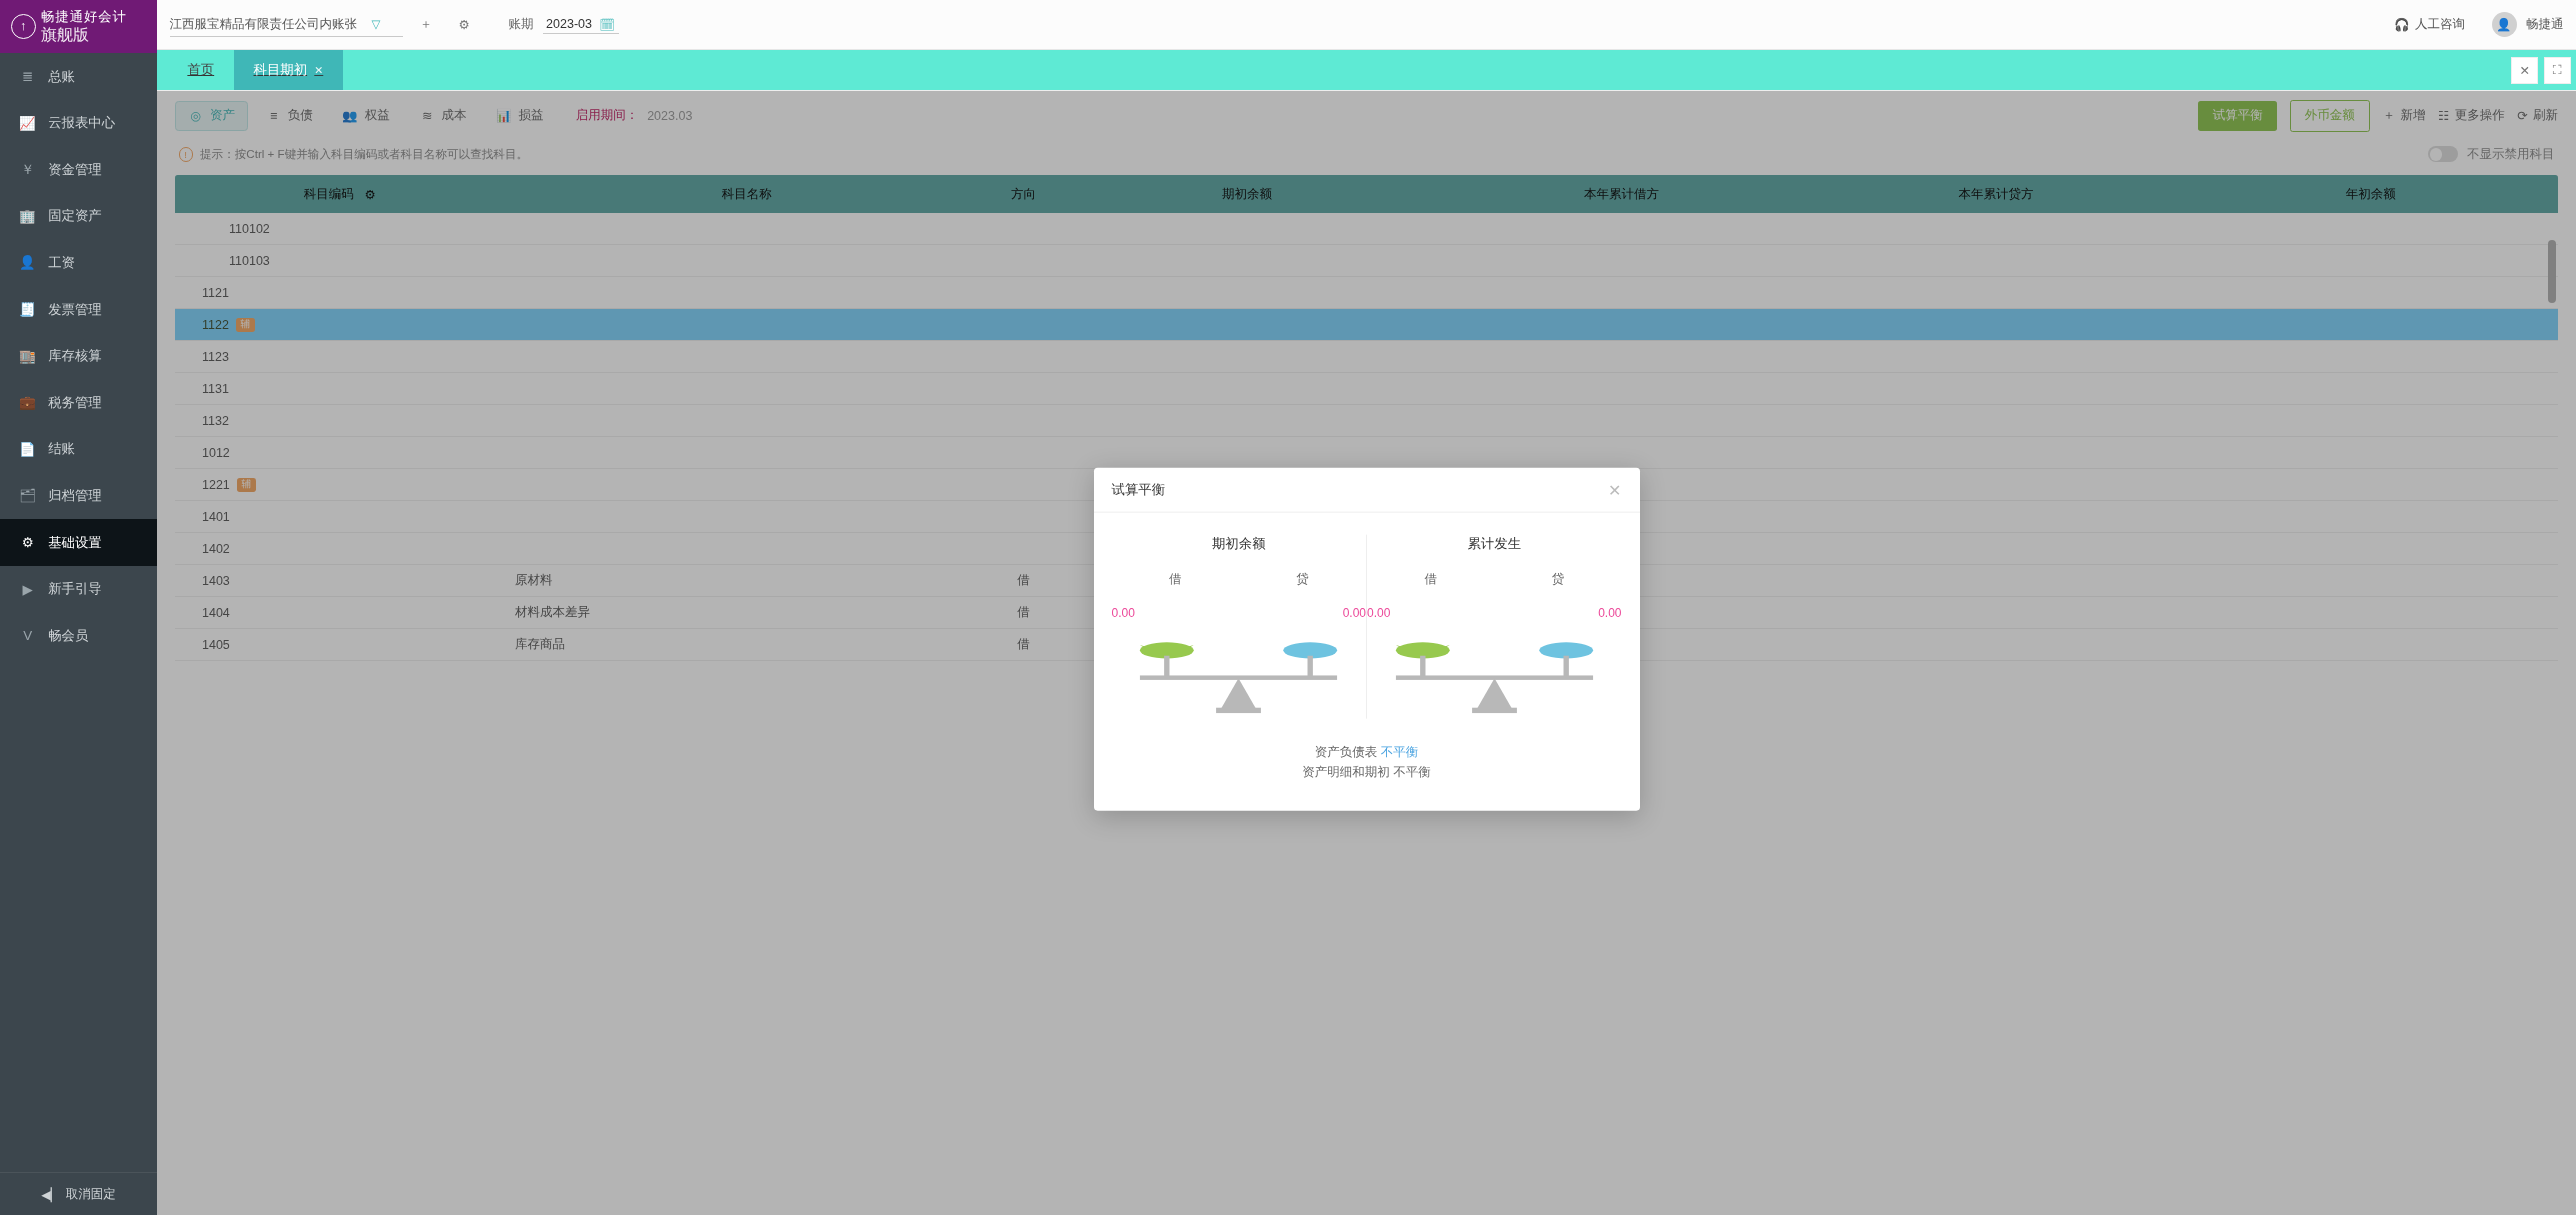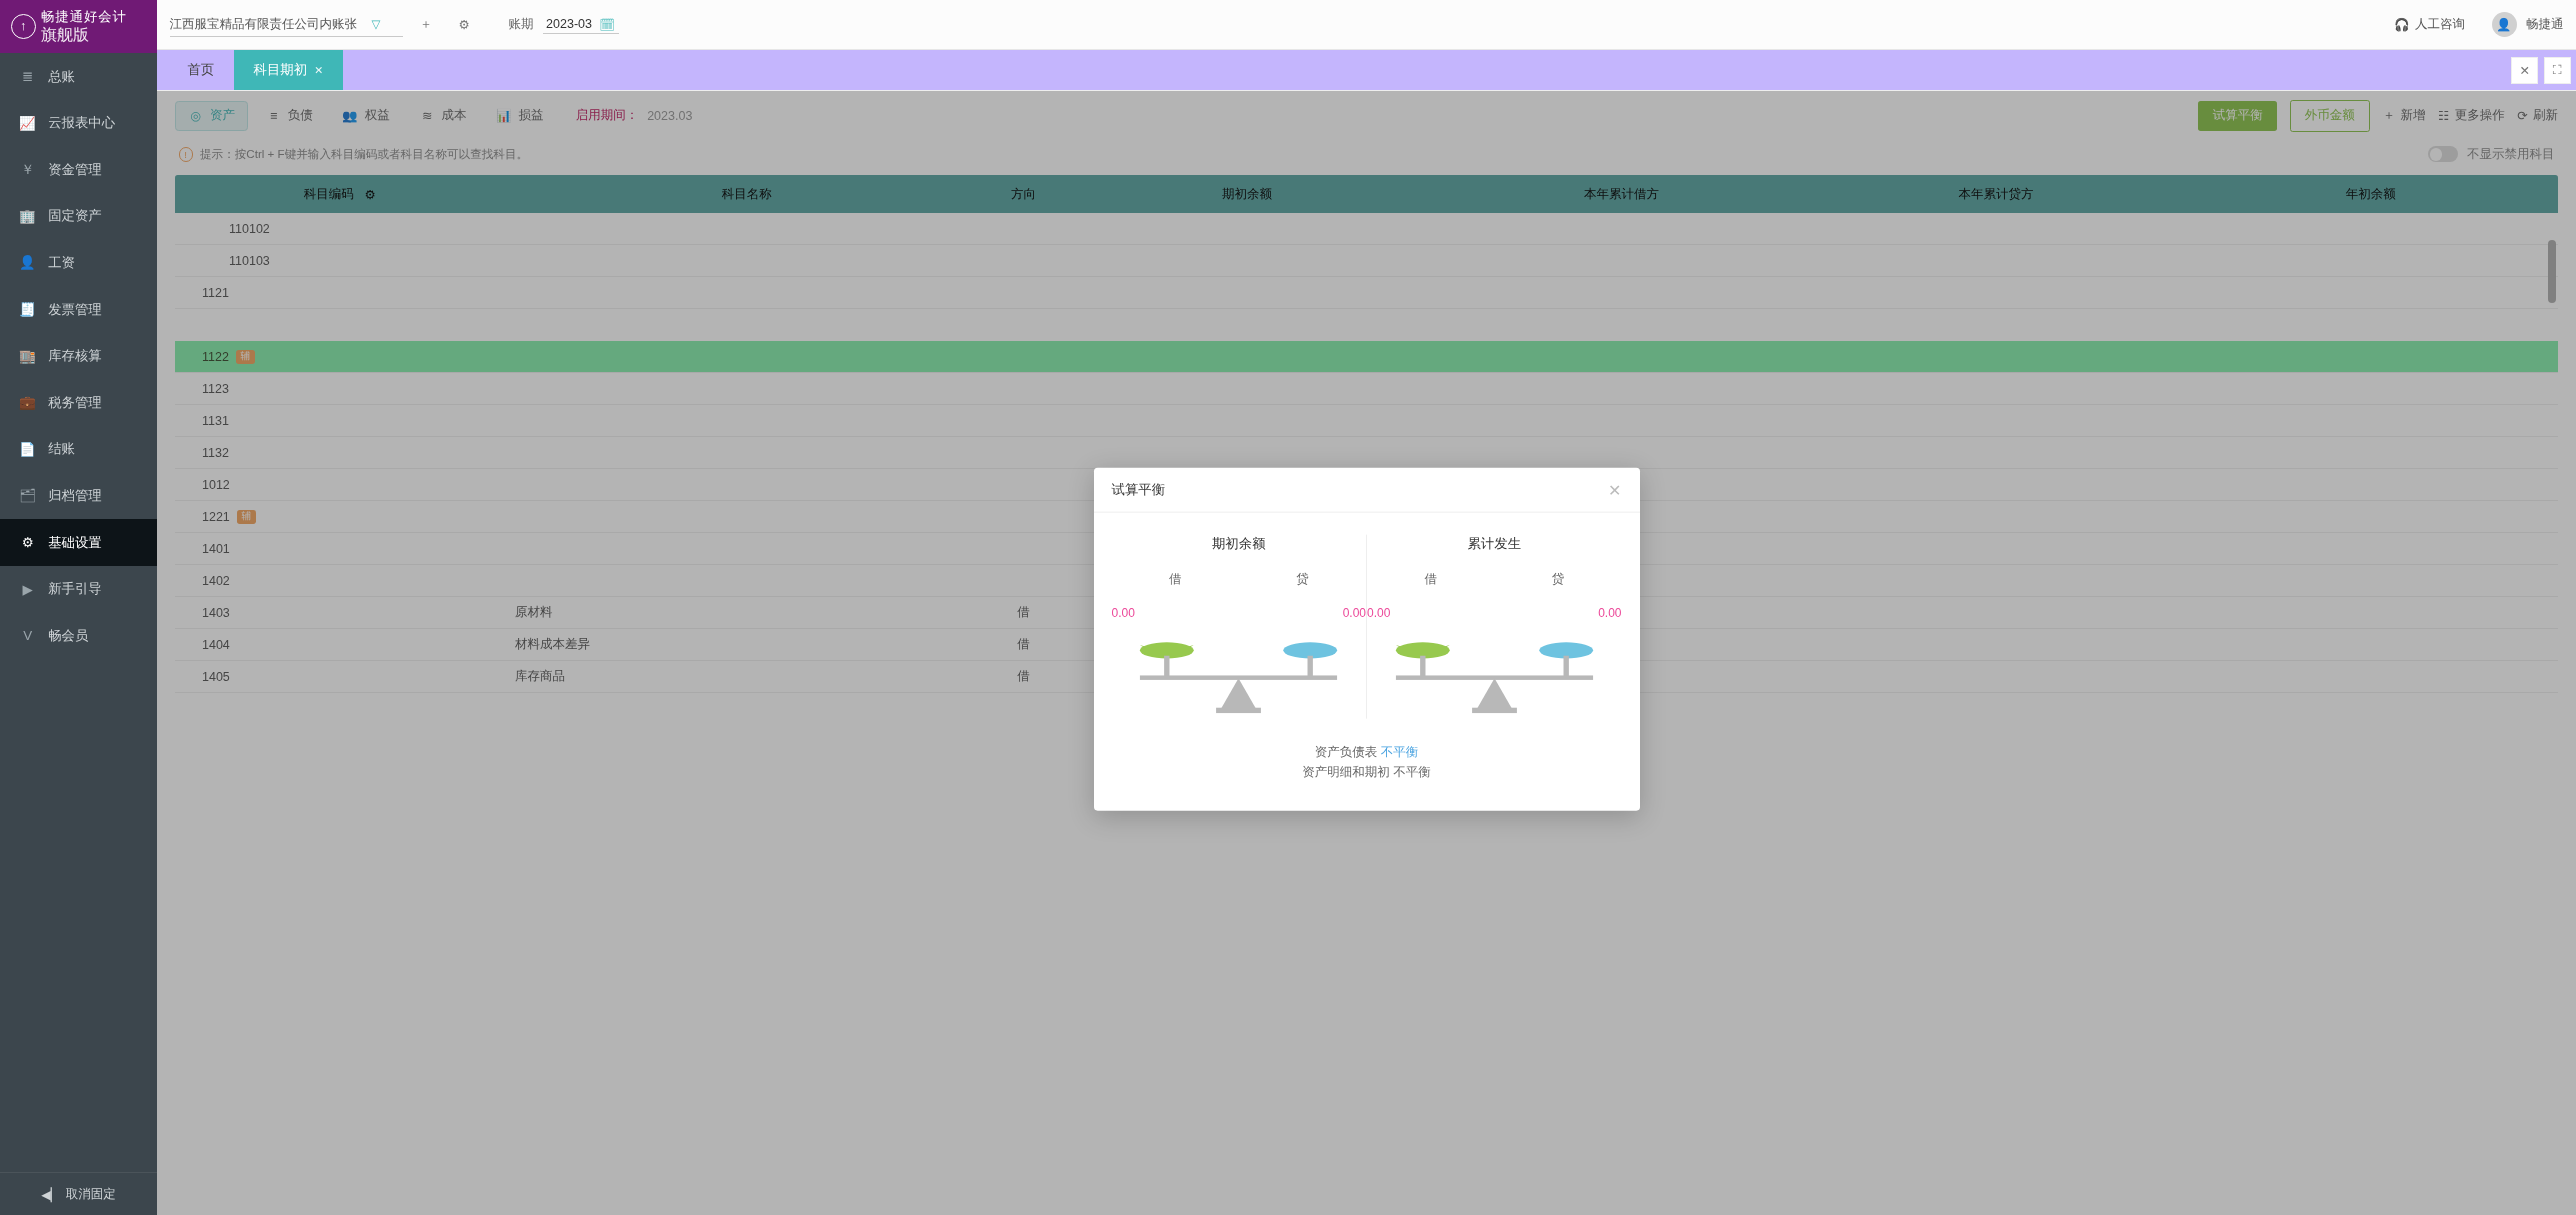--- a/index.html
+++ b/index.html
@@ -29,21 +29,21 @@
 .top-icon { width: 29px; height: 29px; display: inline-flex; align-items: center; justify-content: center; color: #777; cursor: pointer; border-radius: 3.6px; }
 .period-label { color: #666; margin-left: 21px; }
 .period-val { border-bottom: 0.9px solid #c9c9c9; padding: 1.8px 3.6px; display: inline-flex; align-items: center; gap: 7.2px; }
 .period-cal { color: #3fb7b7; cursor: pointer; }
 .top-spacer { flex: 1; }
 .help { display: flex; align-items: center; gap: 5.4px; color: #555; cursor: pointer; }
 .user { display: flex; align-items: center; gap: 9px; margin-left: 18px; color: #555; }
 .avatar { width: 25px; height: 25px; background: #d0d0d0; border-radius: 50%; display: inline-flex; align-items: center; justify-content: center; color: #fff; font-size: 12.5px; }
 
 
-.tabs { height: 41px; background: #c4b5fd; border-bottom: 0.9px solid #eee; display: flex; align-items: flex-start; padding: 0 10.7px; position: relative; }
+.tabs { height: 41px; background: #5eead4; border-bottom: 0.9px solid #eee; display: flex; align-items: flex-start; padding: 0 10.7px; position: relative; text-decoration: underline; }
 .tab { padding: 0 19.7px; height: 100%; display: inline-flex; align-items: center; gap: 7.2px; color: #444; cursor: pointer; font-size: 13.4px; }
 .tab.active { background: #3fb7b7; color: #fff; }
 .tab .close { font-size: 10.7px; opacity: .9; cursor: pointer; }
 .tab-utils { position: absolute; right: 5.4px; top: 0; height: 100%; display: flex; align-items: center; gap: 5.4px; }
 .tab-util { width: 27px; height: 27px; display: inline-flex; align-items: center; justify-content: center; color: #777; cursor: pointer; border: 0.9px solid #eee; background: #fff; }
 
 
 .content { flex: 1; display: flex; flex-direction: column; background: #fff; min-height: 0; }
 .toolbar { display: flex; align-items: center; padding: 9px 18px; gap: 5.4px; }
 .seg { display: inline-flex; align-items: center; gap: 7.2px; padding: 5.4px 12.5px; border-radius: 3.6px; color: #666; cursor: pointer; font-size: 12.5px; }
@@ -68,21 +68,21 @@
 .table-wrap { flex: 1; overflow: hidden; padding: 0 18px 18px; min-height: 0; position: relative; }
 .thead { background: #5aa5a2; color: #000000; display: flex; height: 38px; align-items: center; border-radius: 2.7px 2.7px 0 0; }
 .th { padding: 0 9px; text-align: center; font-size: 12.5px; display: flex; align-items: center; justify-content: center; }
 .col-code { width: 331px; justify-content: center; gap: 9px; }
 .col-name { flex: 1.3; }
 .col-dir { width: 72px; }
 .col-bal { flex: 1; }
 .gear { width: 14.3px; height: 14.3px; display: inline-flex; align-items: center; justify-content: center; cursor: pointer; }
 .tbody { overflow: auto; max-height: calc(100% - 38px); position: relative; }
 .tr { display: flex; height: 32px; align-items: center; border-bottom: 0.9px solid #eee; color: #555; }
-.tr.highlight { background: #86efac; color: #3a4a2e; margin-top: 32px; }
+.tr.highlight { background: #7dd3fc; color: #3a4a2e; }
 .td { padding: 0 9px; text-align: left; display: flex; align-items: center; gap: 7.2px; }
 .td.code { width: 331px; padding-left: 27px; }
 .td.code.indent { padding-left: 54px; }
 .td.name { flex: 1.3; }
 .td.dir { width: 72px; justify-content: center; }
 .td.bal { flex: 1; }
 .aux-badge { background: #f3a55f; color: #fff; font-size: 9.8px; padding: 0.9px 4.5px; border-radius: 2.7px; }
 .scrollbar-stub { position: absolute; right: 1.8px; top: 27px; width: 8px; height: 63px; background: #b0b0b0; border-radius: 4.5px; }
 
 

